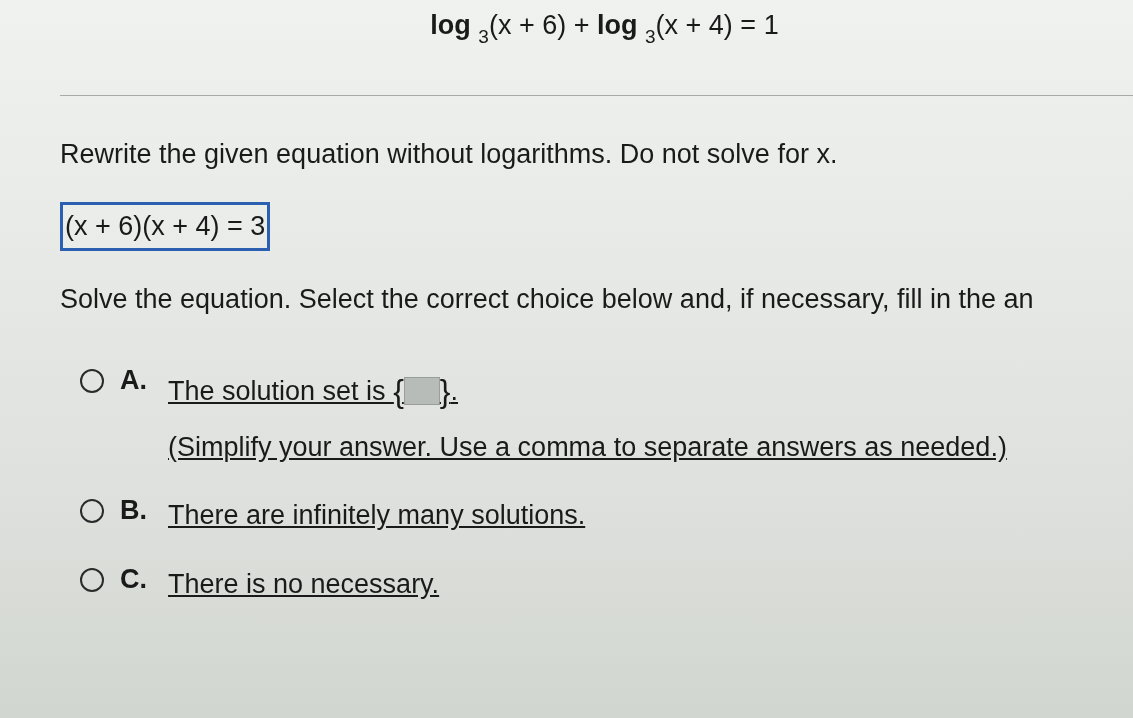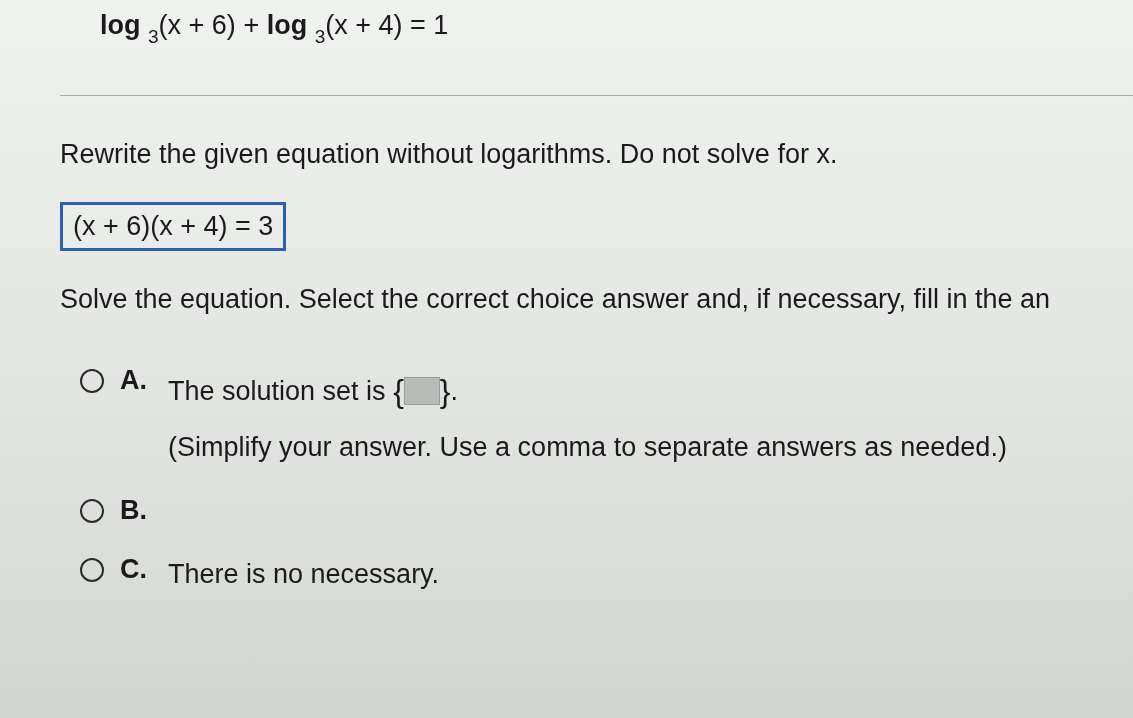--- a/index.html
+++ b/index.html
@@ -15,22 +15,23 @@
       overflow: hidden;
       color: #1a1a1a;
       padding: 0;
     }
     .content {
       padding: 10px 0 0 60px;
     }
     .equation-top {
       font-size: 27px;
       font-weight: normal;
-      margin-left: 40px;
+      margin-left: 16px;
       margin-bottom: 50px;
+      text-align: center;
     }
     .equation-top .log {
       font-weight: bold;
     }
     .equation-top .sub {
       font-size: 19px;
       vertical-align: sub;
       position: relative;
       top: 3px;
     }
@@ -43,21 +44,21 @@
     .instruction {
       font-size: 27px;
       color: #1a1a1a;
       margin-bottom: 28px;
       line-height: 1.4;
       margin-top: 36px;
     }
     .answer-box {
       display: inline-block;
       border: 3px solid #2b5fb0;
-      padding: 6px 10px;
+      padding: 6px 2px;
       font-size: 27px;
       background: rgba(255,255,255,0.1);
       margin-bottom: 30px;
       color: #1a1a1a;
     }
     .instruction2 {
       font-size: 27px;
       color: #1a1a1a;
       margin-bottom: 46px;
       line-height: 1.4;
@@ -83,20 +84,21 @@
     }
     .option-letter {
       font-weight: bold;
       font-size: 27px;
       min-width: 40px;
       margin-right: 8px;
     }
     .option-text {
       font-size: 27px;
       line-height: 1.5;
+      text-decoration: underline;
     }
     .option-text .braces {
       font-size: 32px;
       position: relative;
       top: 2px;
     }
     .blank-box {
       display: inline-block;
       width: 36px;
       height: 28px;
@@ -119,35 +121,36 @@
   <div class="equation-top">
     <span class="log">log</span><span> </span><span class="sub">3</span><span>(x + 6)</span><span> + </span><span class="log">log</span><span> </span><span class="sub">3</span><span>(x + 4)</span><span> = 1</span>
   </div>
 
   <hr class="divider">
 
   <div class="instruction">Rewrite the given equation without logarithms. Do not solve for x.</div>
 
   <div class="answer-box">(x + 6)(x + 4) = 3</div>
 
-  <div class="instruction2">Solve the equation. Select the correct choice answer and, if necessary, fill in the an</div>
+  <div class="instruction2">Solve the equation. Select the correct choice below and, if necessary, fill in the an</div>
 
   <div class="options">
     <div class="option">
       <div class="radio"></div>
       <div class="option-letter">A.</div>
       <div class="option-text">
         <span>The solution set is </span><span class="braces">{</span><span class="blank-box"></span><span class="braces">}</span><span>.</span>
         <span class="hint">(Simplify your answer. Use a comma to separate answers as needed.)</span>
       </div>
     </div>
 
     <div class="option">
       <div class="radio"></div>
       <div class="option-letter">B.</div>
+      <div class="option-text">There are infinitely many solutions.</div>
     </div>
 
     <div class="option">
       <div class="radio"></div>
       <div class="option-letter">C.</div>
       <div class="option-text">There is no necessary.</div>
     </div>
   </div>
 </div>
 

